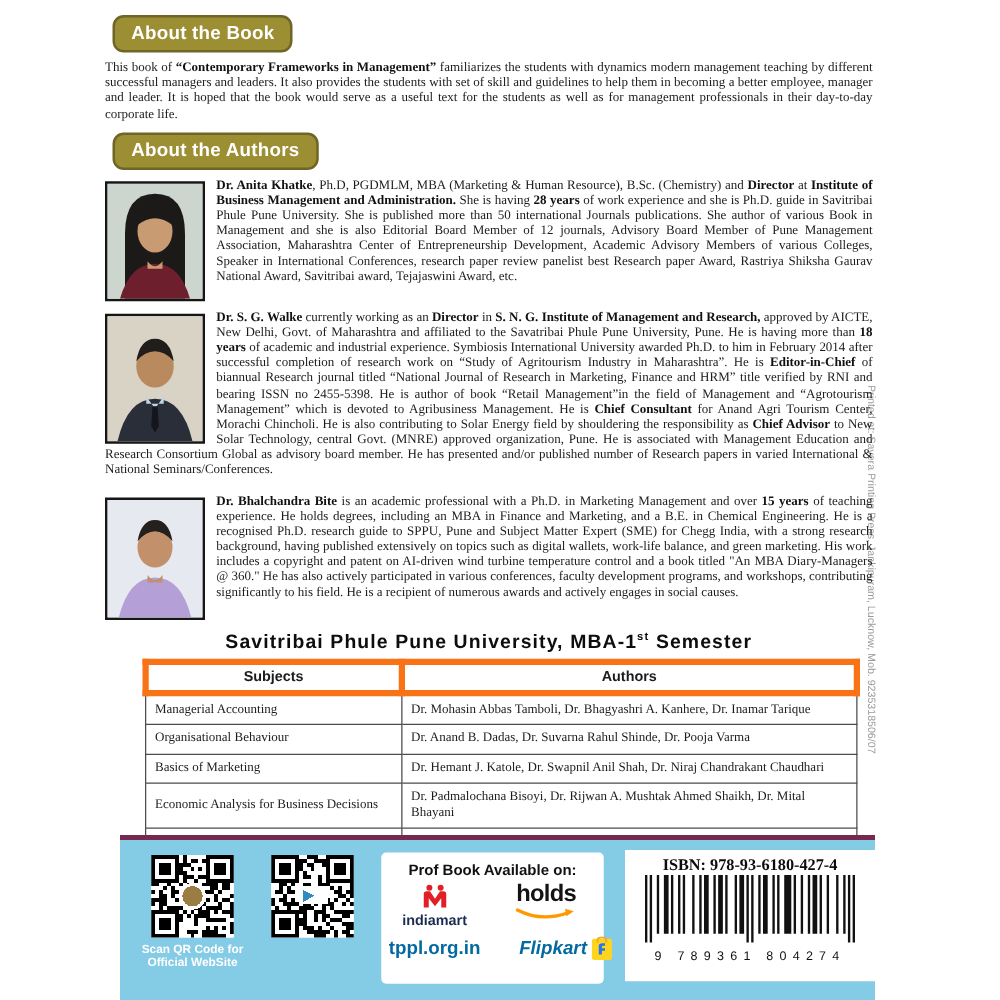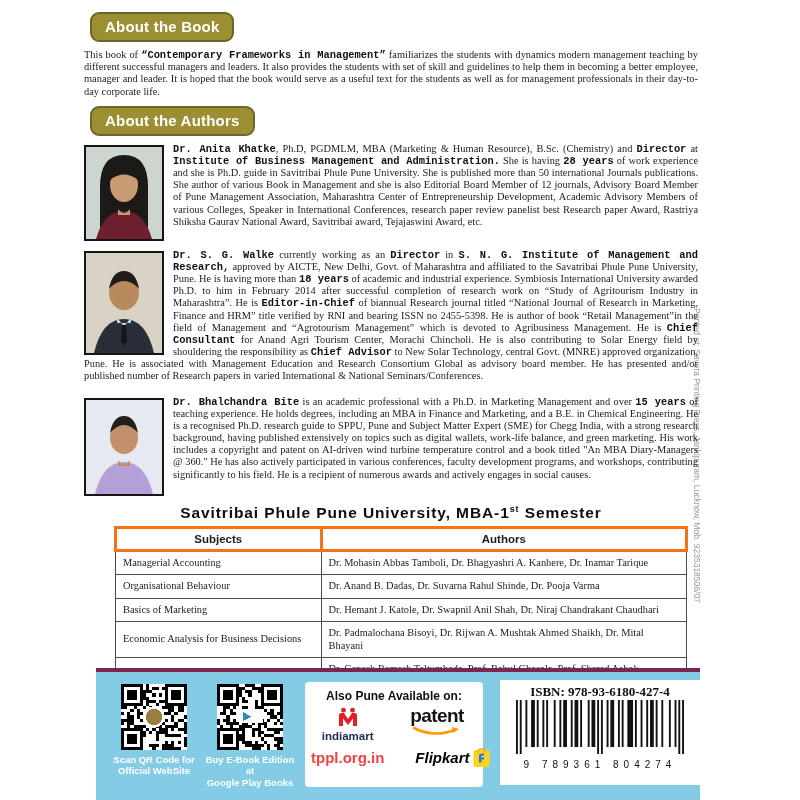--- a/index.html
+++ b/index.html
@@ -3,53 +3,53 @@
 <meta charset="utf-8">
 <style>
   html,body{margin:0;padding:0;}
   body{width:800px;height:800px;background:#fff;position:relative;overflow:hidden;
        font-family:"Liberation Serif",serif;color:#1c1c1c;}
   .content{position:absolute;left:84px;top:10px;width:614px;}
   .badge{display:inline-block;margin:2px 0 3px 6px;background:#9c8e33;color:#fff;
          font:bold 15px/1 "Liberation Sans",sans-serif;padding:5px 13px 6px;
          border:2px solid #6f6526;border-radius:9px;letter-spacing:.2px;}
   .body-text{font-size:10.4px;line-height:1.17;text-align:justify;margin:4px 0 6px;}
-  .body-text b{color:#111;font-family:Liberation Mono, monospace;}
+  .body-text b{color:#111;}
   .author{margin:0 0 7px;}
   .author:after{content:"";display:block;clear:both;}
   .photo{float:left;width:76px;border:2px solid #161616;margin:2px 9px 1px 0;background:#fff;}
   .photo svg{display:block;width:100%;height:auto;}
   .uni-heading{text-align:center;font-family:"Liberation Sans",sans-serif;font-weight:bold;
                font-size:15.5px;letter-spacing:.9px;margin:6px 0 4px;color:#0d0d0d;}
   .uni-heading sup{font-size:9px;}
   table.subjects{border-collapse:collapse;margin-left:30px;width:574px;
                  font-size:10.4px;}
   table.subjects th{font-family:"Liberation Sans",sans-serif;font-size:11.5px;
-                    border:3px solid #f97316;padding:4px;text-align:center;}
+                    border:5px solid #f97316;padding:4px;text-align:center;}
   table.subjects td{border:1px solid #4c4c4c;padding:5px 7px;line-height:1.2;}
   table.subjects td.c1{width:36%;}
   
   .strip{position:absolute;left:96px;top:668px;width:604px;height:132px;background:#84cbe6;
          border-top:4px solid #77284e;box-sizing:border-box;z-index:3;}
   .qr-block{position:absolute;top:12px;width:92px;text-align:center;}
   .qr-block .qr{display:block;margin:0 auto;background:#fff;}
   .qr-label{margin-top:4px;color:#fff;font:bold 9.5px/1.2 "Liberation Sans",sans-serif;}
   #qr-block-1{left:12px;} #qr-block-2{left:108px;}
   .avail-box{position:absolute;left:209px;top:10px;width:178px;height:105px;background:#fff;
              border-radius:4px;}
   .avail-title{font:bold 12px "Liberation Sans",sans-serif;text-align:center;margin-top:7px;color:#111;}
   .logo-grid{display:grid;grid-template-columns:1fr 1fr;align-items:center;justify-items:center;
              padding:4px 6px 0;row-gap:6px;}
   .im-wrap{text-align:center;}
   .im-text{display:block;font:bold 11.5px "Liberation Sans",sans-serif;color:#1c2b52;margin-top:-1px;}
   .amazon-wrap{text-align:center;}
   .amazon-text{display:block;font:bold 19px/0.9 "Liberation Sans",sans-serif;color:#131313;letter-spacing:-.6px;}
-  .tppl-text{font:bold 15px "Liberation Sans",sans-serif;color:#ef4444;}
+  .tppl-text{font:bold 15px "Liberation Sans",sans-serif;color:#0369a1;}
   .fk-wrap{display:flex;align-items:center;gap:3px;}
-  .fk-text{font:bold italic 15px "Liberation Sans",sans-serif;color:#000000;margin-left:31px;}
+  .fk-text{font:bold italic 15px "Liberation Sans",sans-serif;color:#0369a1;margin-left:31px;}
   .isbn-box{position:absolute;left:404px;top:8px;width:200px;height:105px;background:#fff;
             box-sizing:border-box;padding-top:4px;text-align:center;}
   .isbn-label{font:bold 13px "Liberation Serif",serif;color:#0d0d0d;}
   .barcode-digits{font:10px "Liberation Sans",sans-serif;letter-spacing:5px;margin-top:-1px;color:#111;}
   .side-note{position:absolute;left:702px;top:308px;width:352px;transform:rotate(90deg);
              transform-origin:0 0;font:8.5px "Liberation Sans",sans-serif;color:#9a9a9a;
              white-space:nowrap;}
 </style>
 </head>
 <body>
@@ -457,39 +457,35 @@
           <rect x="2" y="2" width="3" height="3" fill="#000"></rect>
           <rect x="14" y="0" width="7" height="7" fill="#000"></rect>
           <rect x="15" y="1" width="5" height="5" fill="#fff"></rect>
           <rect x="16" y="2" width="3" height="3" fill="#000"></rect>
           <rect x="0" y="14" width="7" height="7" fill="#000"></rect>
           <rect x="1" y="15" width="5" height="5" fill="#fff"></rect>
           <rect x="2" y="16" width="3" height="3" fill="#000"></rect>
           <rect x="7" y="8" width="7.5" height="4.5" fill="#fff"></rect>
           <polygon points="8.2,8.9 8.2,11.9 11,10.4" fill="#2f8bc0"></polygon>
         </svg>
-      <div class="qr-label">
-        <div>Buy E-Book Edition at</div>
-        <div>Google Play Books</div>
-      </div>
     </div>
 
     <div class="avail-box">
-      <div class="avail-title">Also Pune Available on:</div>
+      <div class="avail-title">Prof Book Available on:</div>
       <div class="logo-grid">
         <div class="im-wrap">
           <svg width="22" height="20" viewBox="0 0 22 20">
             <circle cx="6.5" cy="3.2" r="2.4" fill="#e21f26"></circle>
             <circle cx="15.5" cy="3.2" r="2.4" fill="#e21f26"></circle>
             <path d="M2 19 V8 Q2 6 4.5 6 L7 6 L11 12 L15 6 L17.5 6 Q20 6 20 8 V19 L16 19 V11.5 L11 18 L6 11.5 V19 Z" fill="#e21f26"></path>
           </svg>
           <span class="im-text">indiamart</span>
         </div>
         <div class="amazon-wrap">
-          <span class="amazon-text">patent</span>
+          <span class="amazon-text">holds</span>
           <svg width="52" height="12" viewBox="0 0 52 12">
             <path d="M3 2 Q22 12 44 4" stroke="#ff9900" stroke-width="2.6" fill="none" stroke-linecap="round"></path>
             <path d="M41 1 L48 3 L42 7 Z" fill="#ff9900"></path>
           </svg>
         </div>
         <div class="tppl-text">tppl.org.in</div>
         <div class="fk-wrap">
           <span class="fk-text">Flipkart</span>
           <svg width="17" height="19" viewBox="0 0 17 19">
             <rect x="0.5" y="2" width="16" height="17" rx="2" fill="#ffd41c"></rect>

